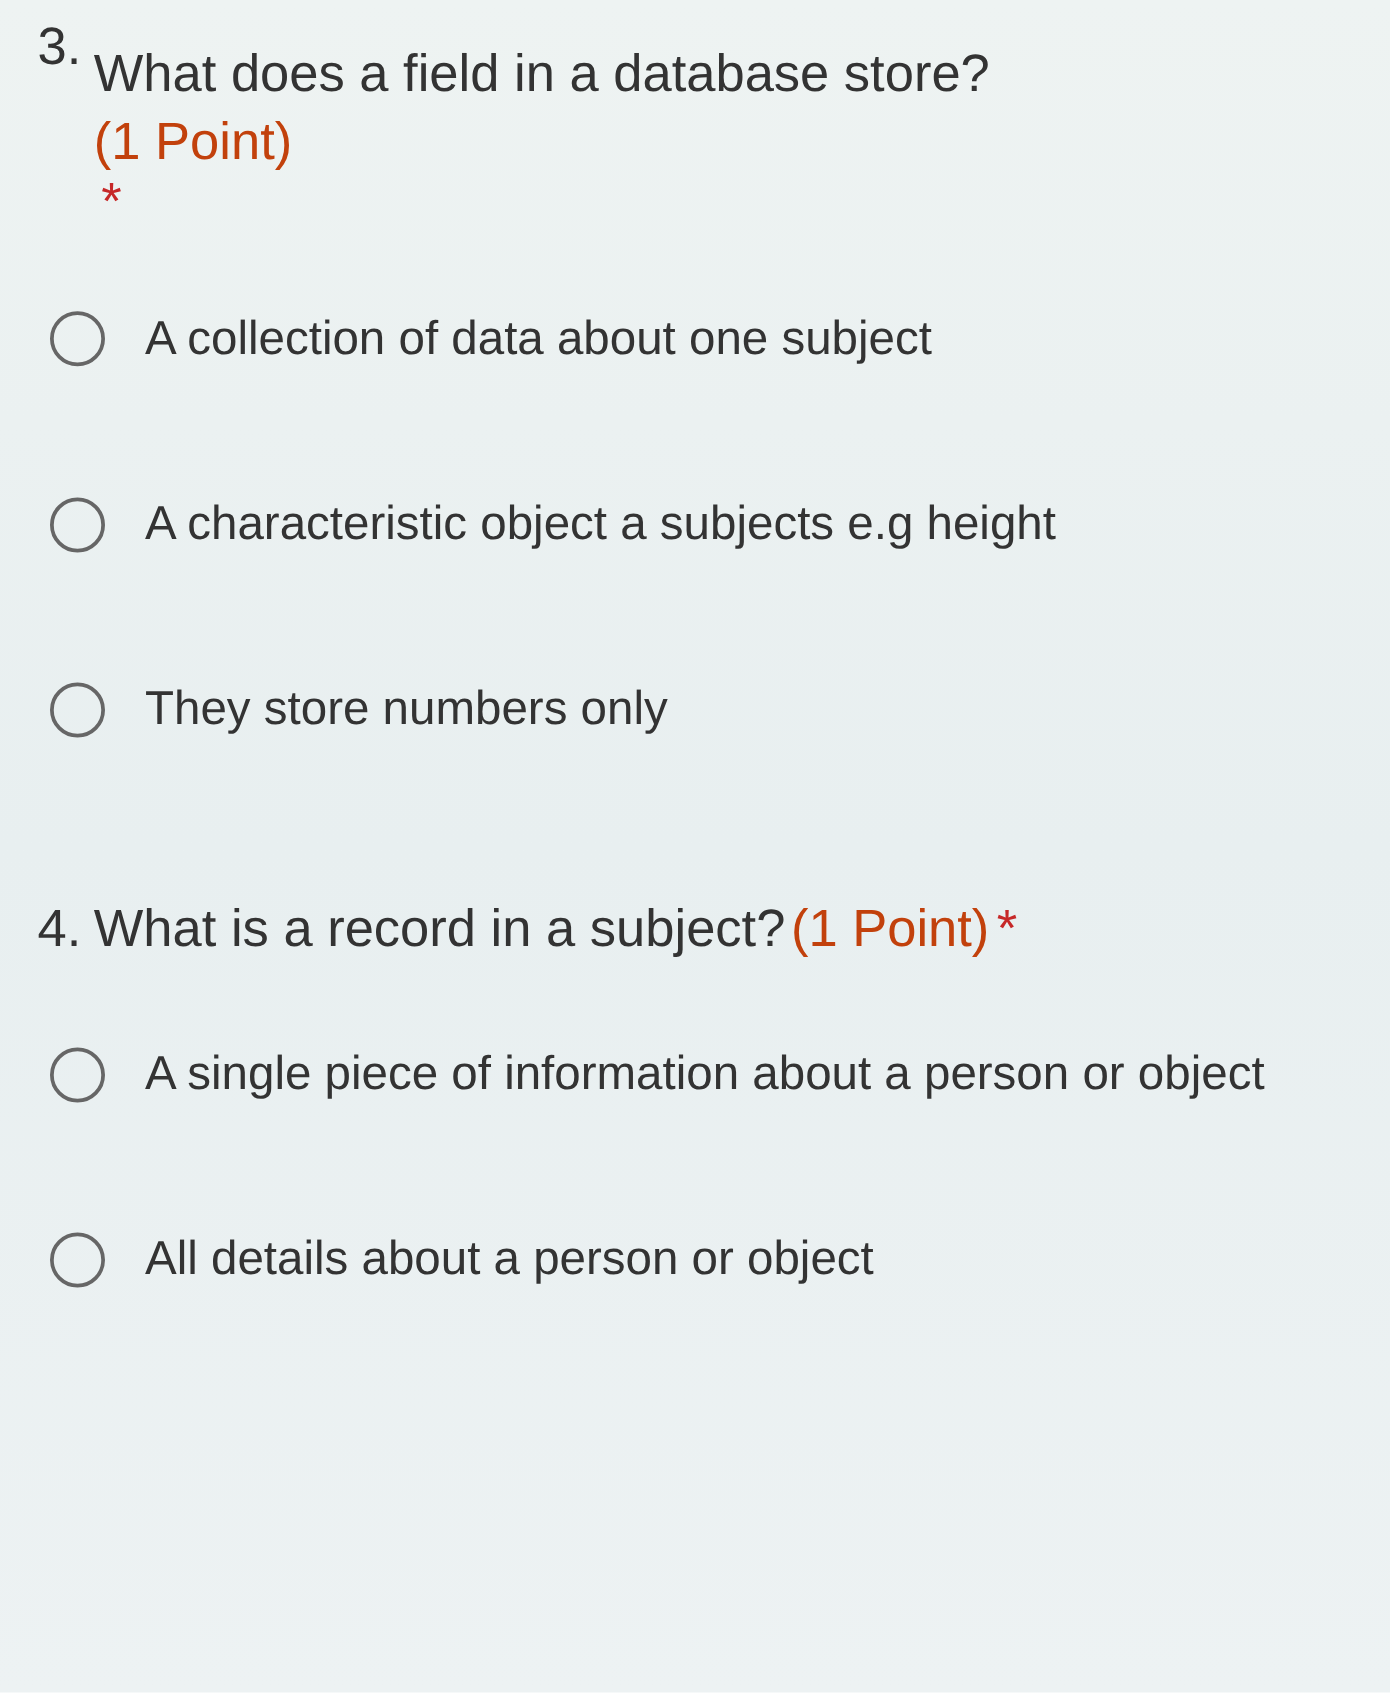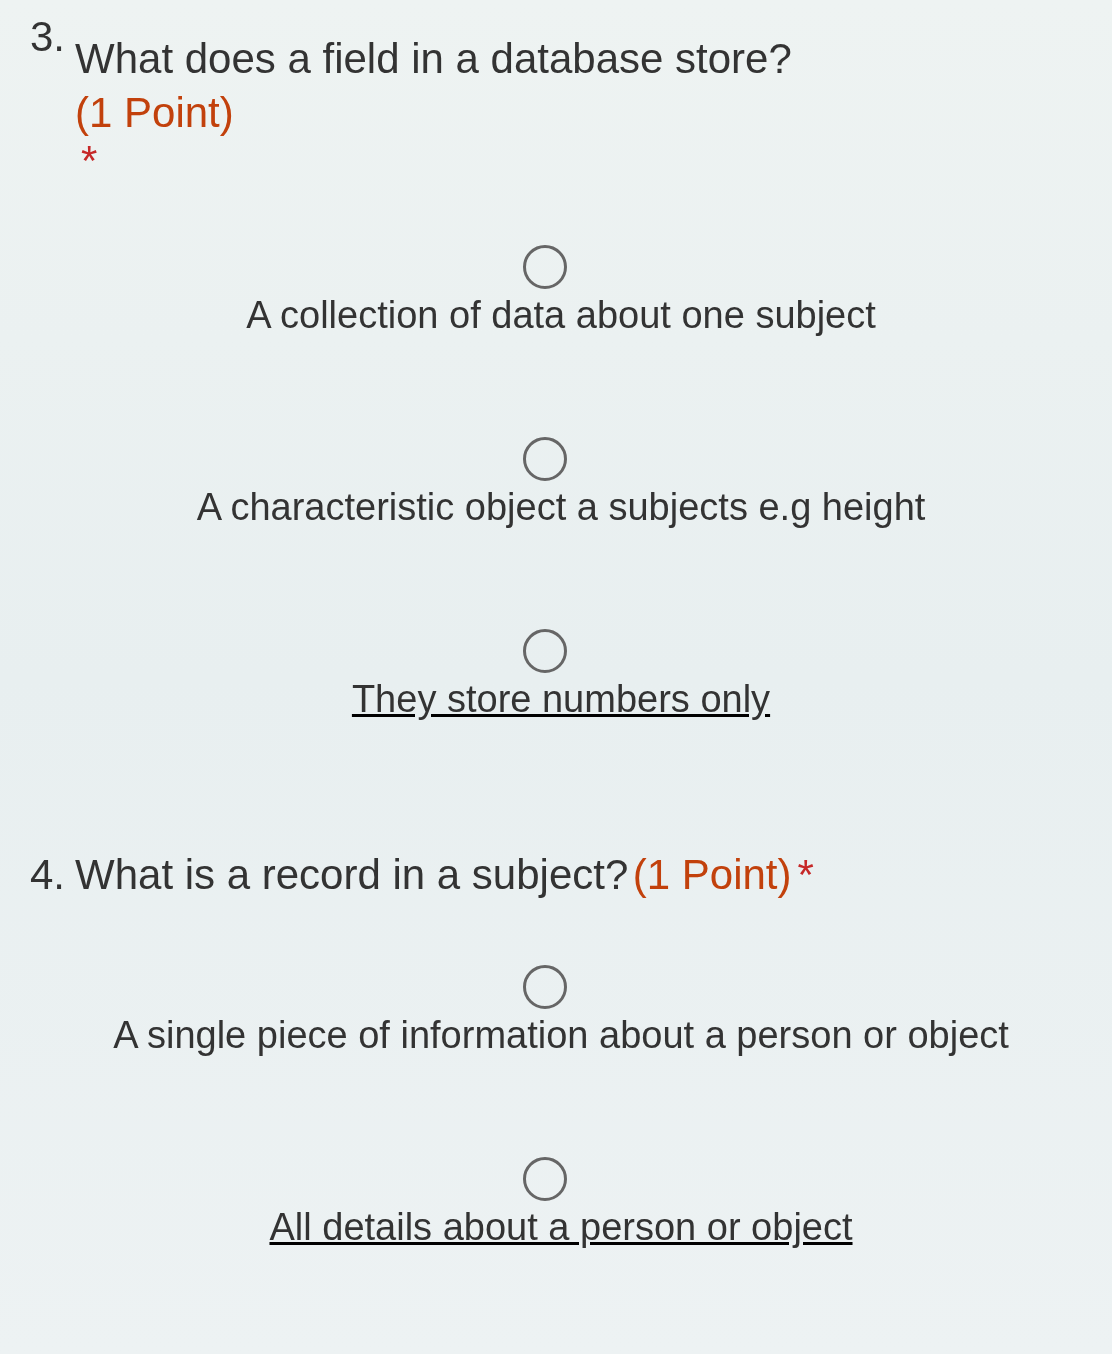--- a/index.html
+++ b/index.html
@@ -49,25 +49,23 @@
     .required {
       color: #c62828;
       font-size: 42px;
       margin-left: 6px;
     }
     .option {
       display: flex;
       align-items: center;
       padding: 10px 0 10px 10px;
       margin-bottom: 75px;
-      flex-direction: column;
     }
     .option:last-child {
       margin-bottom: 40px;
-      text-decoration: underline;
     }
     .radio {
       width: 44px;
       height: 44px;
       border: 3px solid #666;
       border-radius: 50%;
       flex-shrink: 0;
       margin-right: 32px;
       background: transparent;
     }

